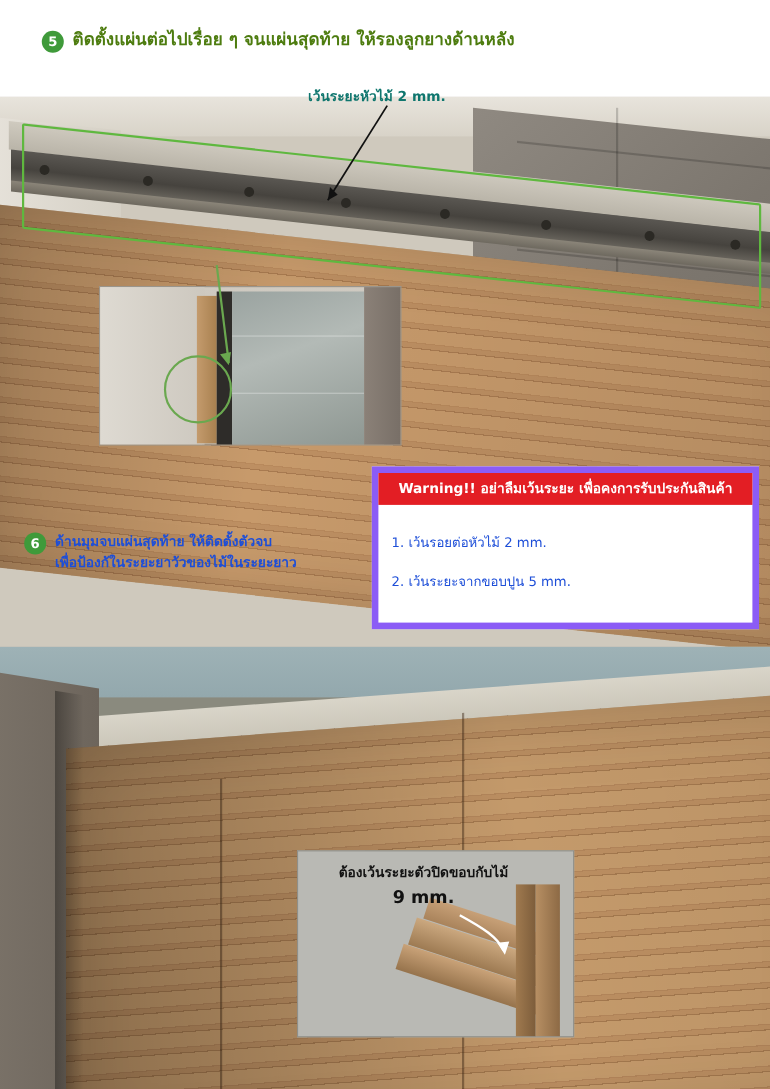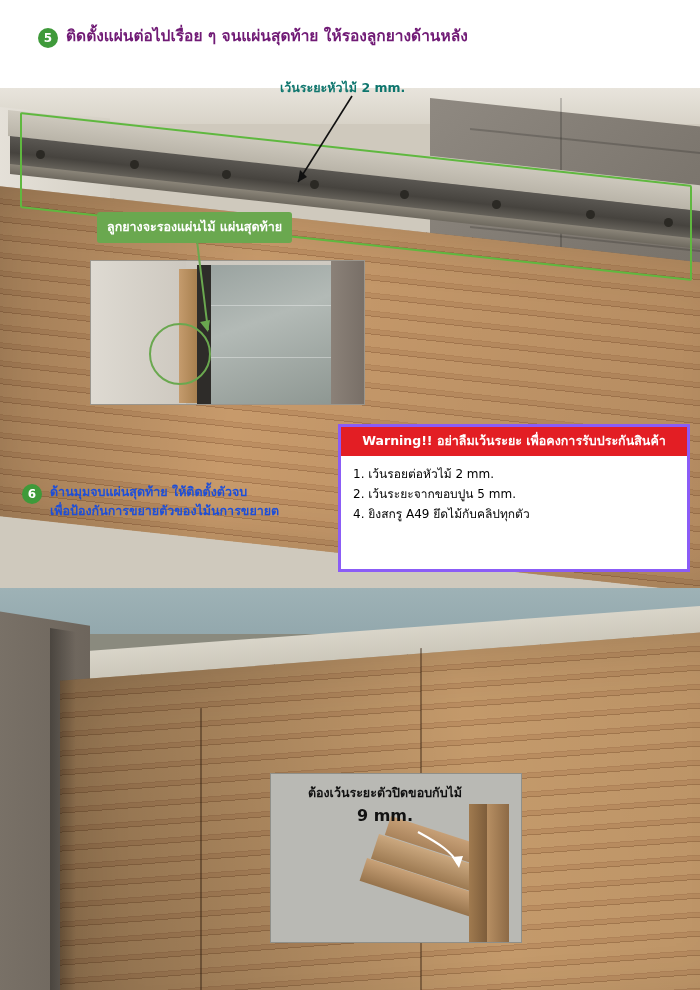--- a/index.html
+++ b/index.html
@@ -30,21 +30,21 @@
     color: #ffffff;
     font-size: 12px;
     font-weight: bold;
     display: flex;
     align-items: center;
     justify-content: center;
     flex: 0 0 auto;
     margin-top: 2px;
   }
   .step-title {
-    color: #701a75;
+    color: #4d7c0f;
     font-size: 15.5px;
     font-weight: bold;
     line-height: 1.35;
     white-space: nowrap;
   }
   .step-body {
     color: #1d4ed8;
     font-size: 12.5px;
     font-weight: bold;
     line-height: 1.55;
@@ -197,42 +197,43 @@
 
   
   .arrow-svg { position: absolute; left: 0; top: 0; pointer-events: none; }
 
   
   #warning-box {
     position: absolute;
     left: 338px; top: 424px;
     width: 352px; height: 148px;
     background: #ffffff;
-    border: 3px solid #8b5cf6;
+    border: 6px solid #8b5cf6;
   }
   #warning-header {
     background: #e31e24;
     color: #ffffff;
     font-size: 12.5px;
     font-weight: bold;
     padding: 4px 6px 5px;
     text-align: center;
     white-space: nowrap;
   }
   #warning-list {
     list-style: none;
     margin: 0;
     padding: 8px 10px 6px 12px;
   }
   #warning-list li {
     font-size: 12px;
-    color: #000000;
+    color: #1d4ed8;
     line-height: 1.0;
     padding: 4px 0 4px 0;
     white-space: nowrap;
+    margin-top: 16px;
   }
 
   
   #illus2 {
     position: absolute;
     left: 0; top: 588px;
     width: 700px; height: 402px;
     overflow: hidden;
     background: #8a8a7e;
   }
@@ -370,40 +371,38 @@
   </div>
 
   <div class="green-box" style="left:20px; top:112px; width:672px; height:96px; transform:skewY(6.2deg); transform-origin:left top;"></div>
 
   <div class="plain-label" style="left:280px; top:78px;">เว้นระยะหัวไม้ 2 mm.</div>
   <svg class="arrow-svg" width="700" height="990">
     <line x1="352" y1="96" x2="298" y2="182" stroke="#111111" stroke-width="1.6"></line>
     <polygon points="298,182 300,170 307,177" fill="#111111"></polygon>
   </svg>
 
-  <div class="callout" style="left:97px; top:212px;">ลูกยางจะรองแผ่นไม้ แผ่นสุดท้าย</div>
   <svg class="arrow-svg" width="700" height="990">
     <line x1="197" y1="241" x2="208" y2="330" stroke="#6aa84f" stroke-width="2"></line>
     <polygon points="208,332 200,322 210,320" fill="#6aa84f"></polygon>
   </svg>
 
   <div class="step-row" style="left:22px; top:482px;">
     <div class="step-badge">6</div>
     <div>
       <div class="step-body">ด้านมุมจบแผ่นสุดท้าย ให้ติดตั้งตัวจบ</div>
-      <div class="step-body">เพื่อป้องกันการขยายตัวของไม้นการขยายต</div>
+      <div class="step-body">เพื่อป้องกัในระยะยาวัวของไม้ในระยะยาว</div>
     </div>
   </div>
 
   <div id="warning-box">
     <div id="warning-header">Warning!! อย่าลืมเว้นระยะ เพื่อคงการรับประกันสินค้า</div>
     <ul id="warning-list">
       <li>1. เว้นรอยต่อหัวไม้ 2 mm.</li>
       <li>2. เว้นระยะจากขอบปูน 5 mm.</li>
-      <li>4.  ยิงสกรู A49 ยึดไม้กับคลิปทุกตัว</li>
     </ul>
   </div>
 
   <div id="illus2">
     <div class="sky"></div>
     <div class="soffit"></div>
     <div class="wall-l"></div>
     <div class="wood"></div>
     <div class="vseam" style="left:420px; top:60px; height:350px;"></div>
     <div class="vseam" style="left:200px; top:120px; height:290px;"></div>

